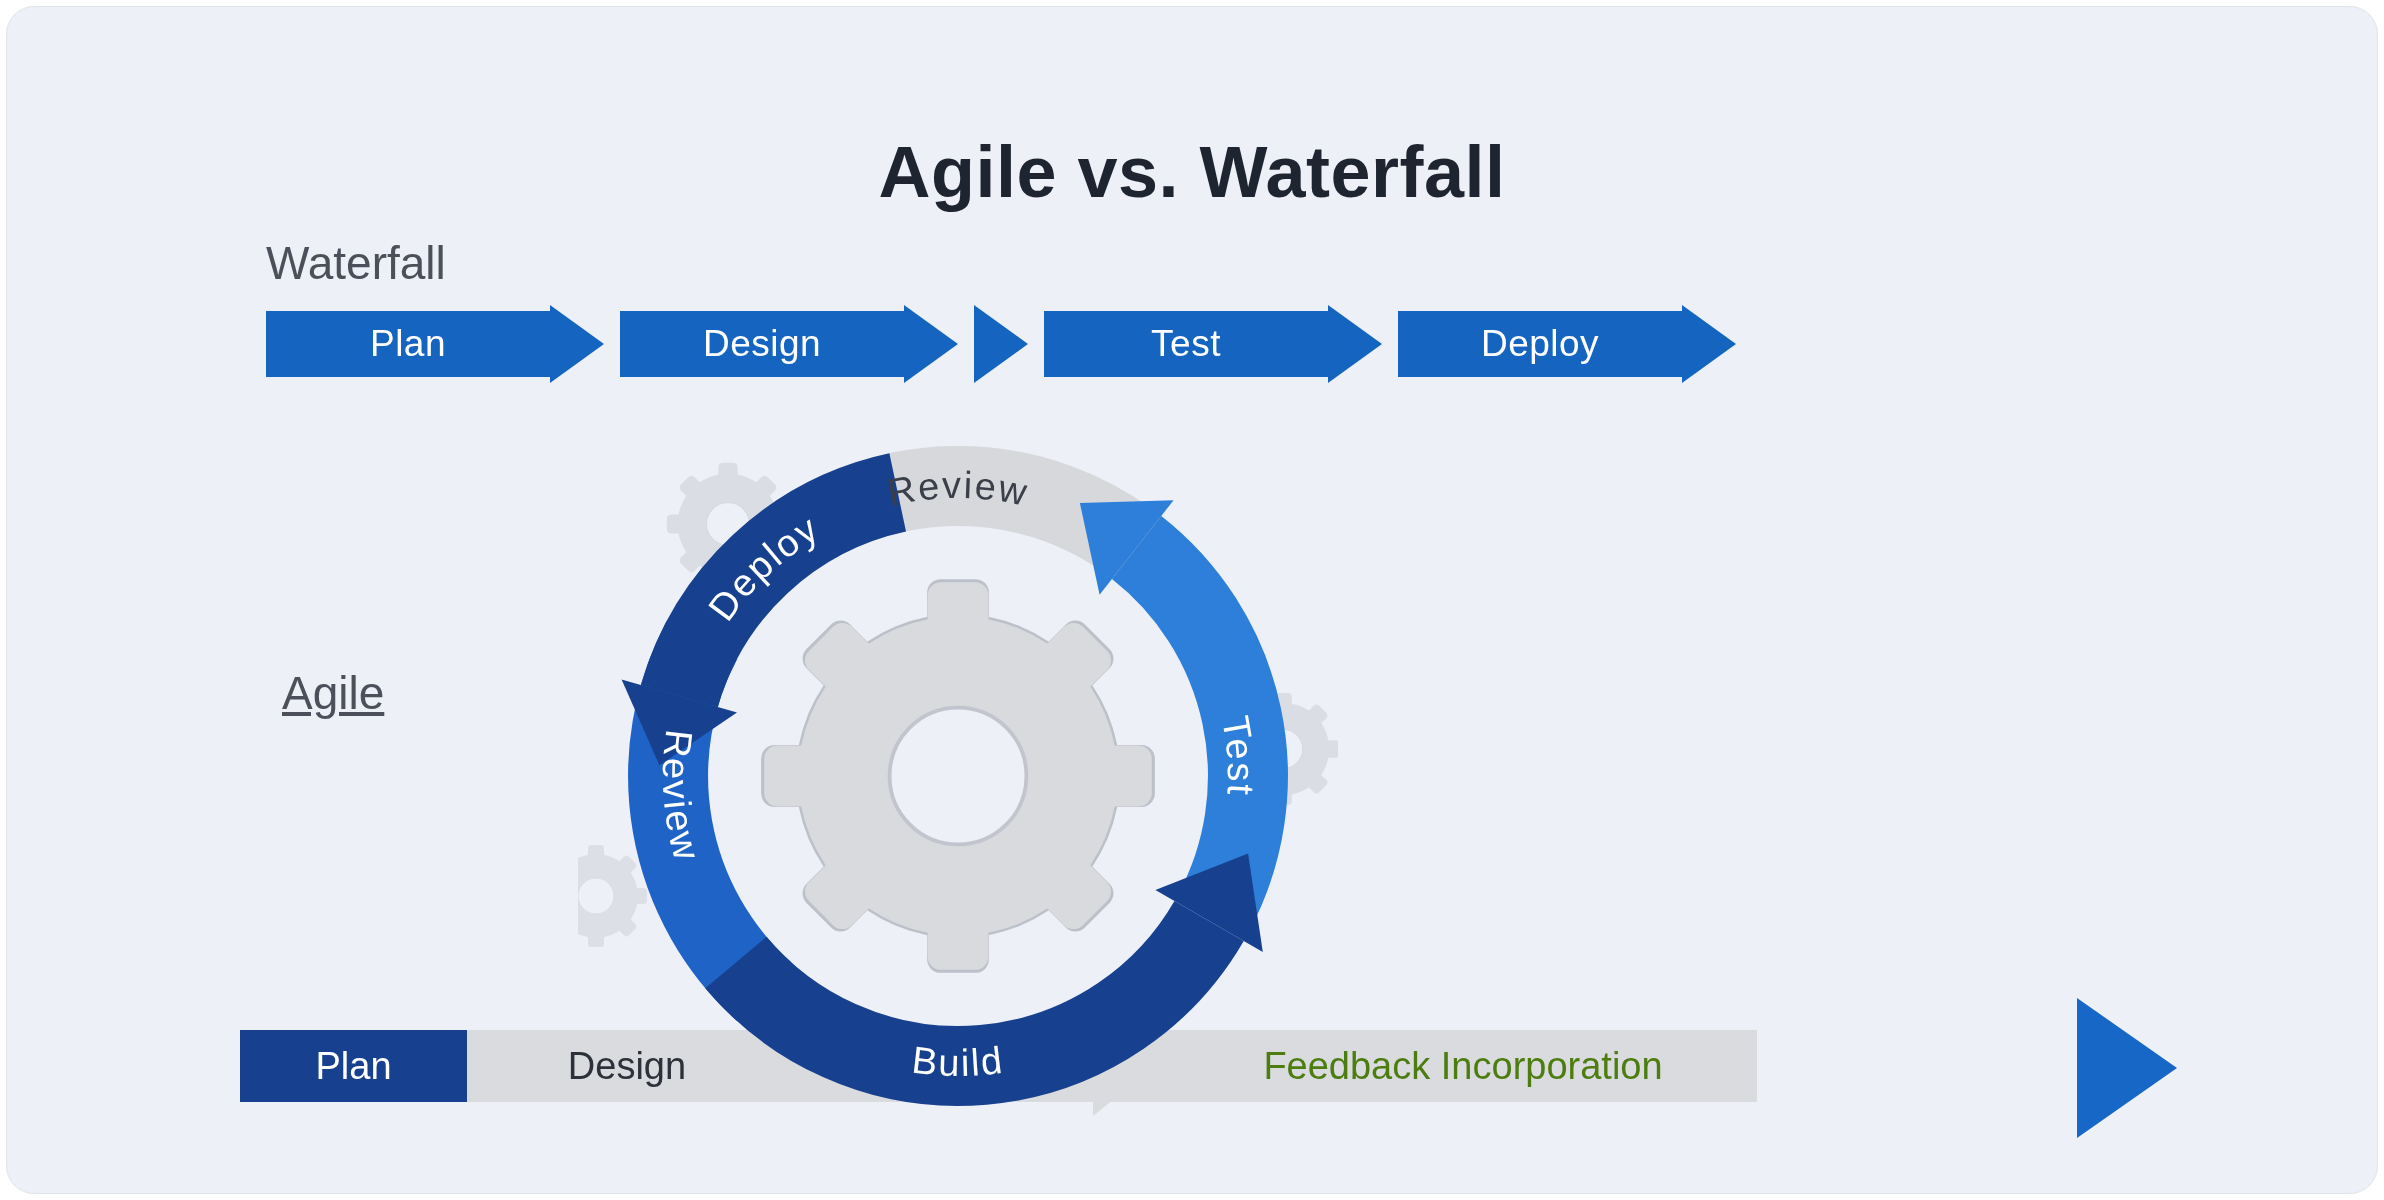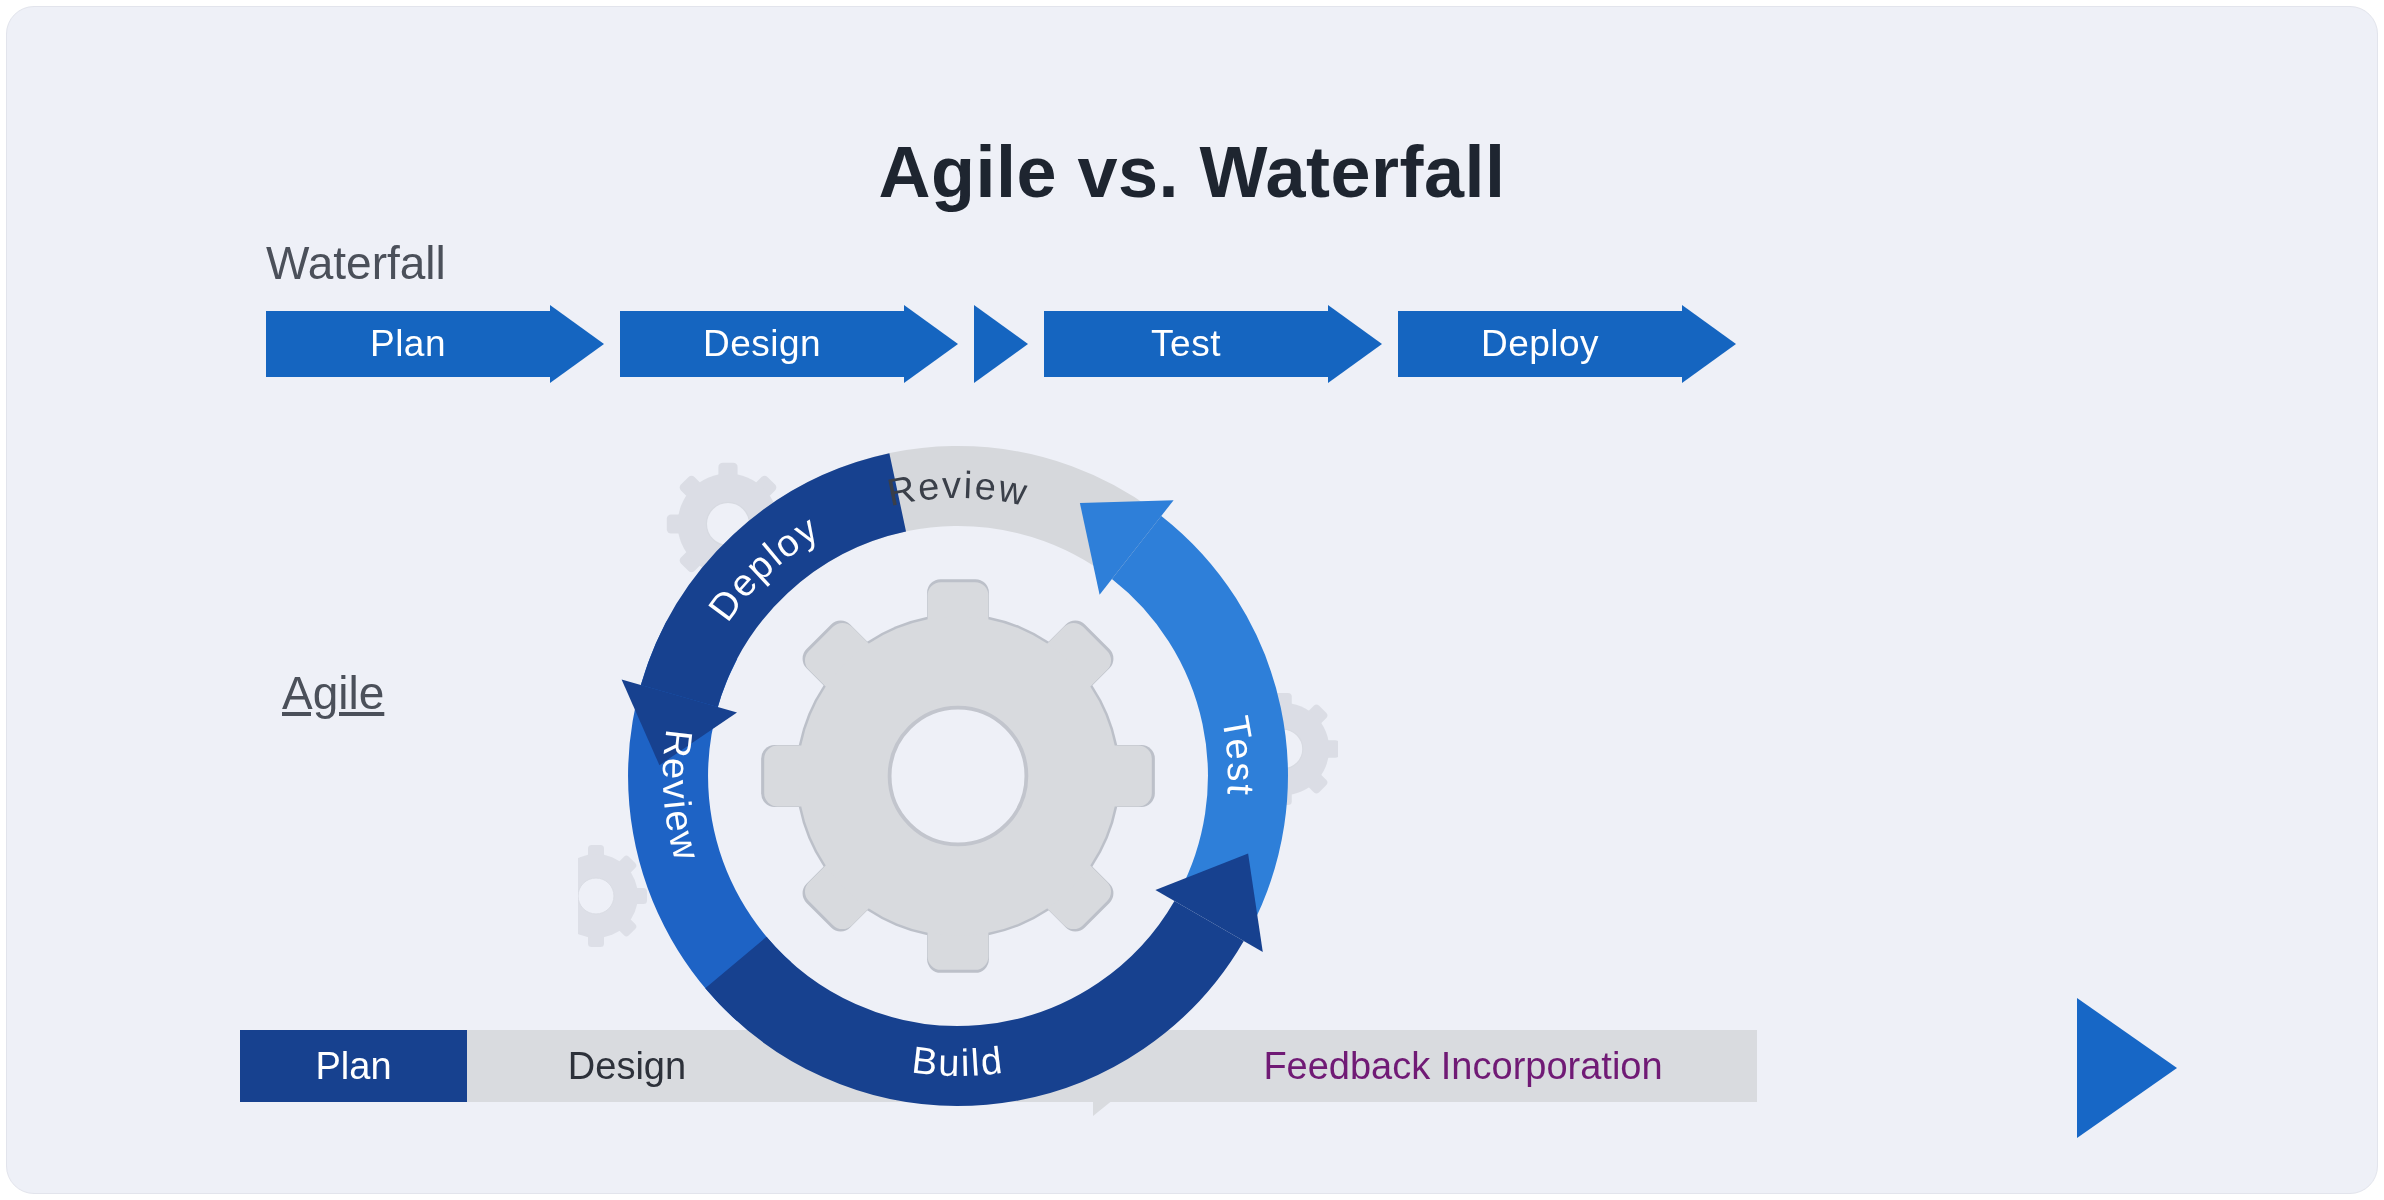--- a/index.html
+++ b/index.html
@@ -23,21 +23,21 @@
              border-bottom:39px solid transparent; border-left:54px solid #1565C0; }
 
   
   .flow-plan { position:absolute; left:240px; top:1030px; width:227px; height:72px;
                background:#17418F; color:#fff; font-size:38px;
                display:flex; align-items:center; justify-content:center; }
   .flow-gray { position:absolute; left:467px; top:1030px; width:1290px; height:72px; background:#D9DBDF; }
   .flow-design   { position:absolute; left:70px;  top:0; width:180px; height:72px; line-height:72px;
                    text-align:center; color:#2D313A; font-size:38px; }
   .flow-feedback { position:absolute; left:716px; top:0; width:560px; height:64px; line-height:72px;
-                   text-align:center; color:#701a75; font-size:38px; }
+                   text-align:center; color:#4d7c0f; font-size:38px; }
   .flow-gray-head { position:absolute; left:1093px; top:1016px; width:0; height:0;
                     border-top:50px solid transparent; border-bottom:50px solid transparent;
                     border-left:62px solid #D9DBDF; }
   .flow-launch { position:absolute; left:1757px; top:1030px; width:320px; height:72px;
                  background:#1767C6; color:#fff; font-size:38px;
                  display:flex; align-items:center; justify-content:center; }
   .flow-launch-head { position:absolute; left:2077px; top:998px; width:0; height:0;
                       border-top:70px solid transparent; border-bottom:70px solid transparent;
                       border-left:100px solid #1767C6; }
 

